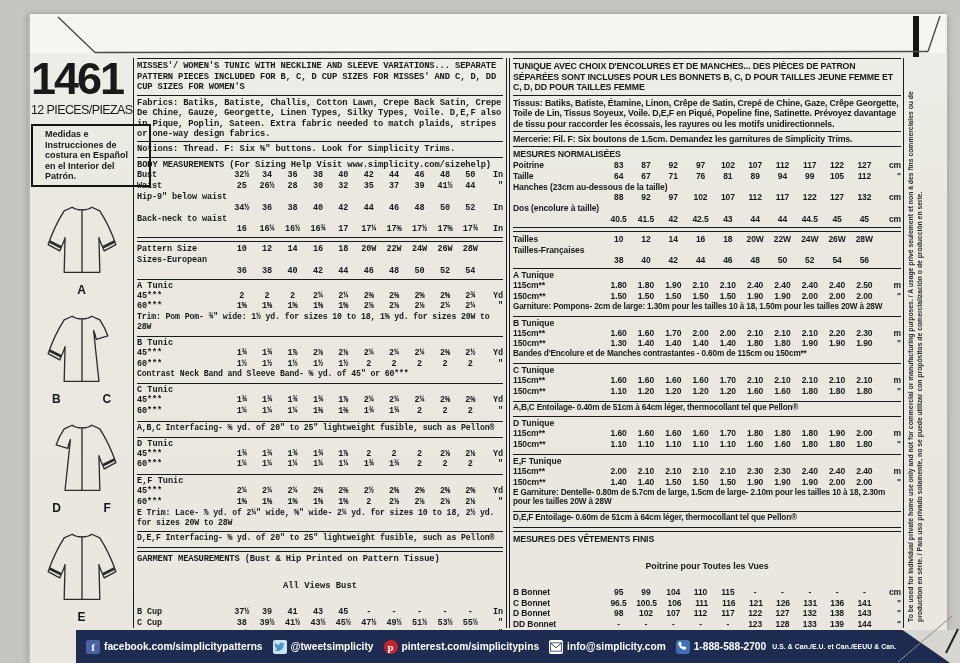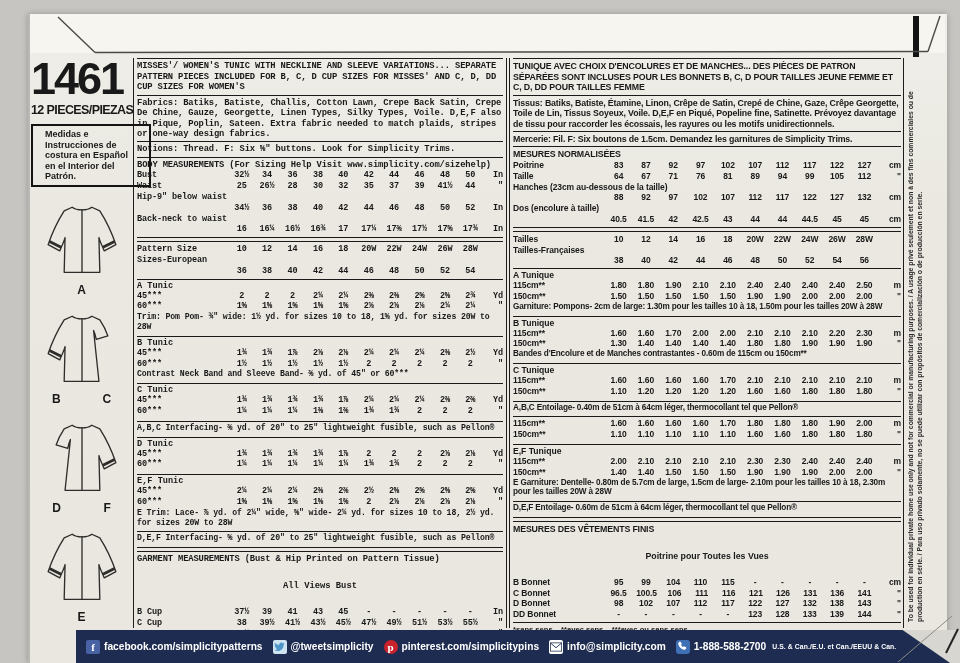--- a/index.html
+++ b/index.html
@@ -20,21 +20,21 @@
   .crease-overlay{position:absolute;left:0;top:0;width:960px;height:663px;z-index:60;pointer-events:none;}
   .bar-corner{position:absolute;right:0;top:630px;width:82px;height:33px;background:#d8d6d0;
     clip-path:polygon(30% 0,100% 0,100% 100%,88% 100%);z-index:55;}
 
   
   .vrule{position:absolute;top:58px;height:570px;width:1px;background:#1c1c1c;z-index:20;}
 
   
   #leftcol{position:absolute;left:31px;top:56px;width:101px;z-index:30;}
   .patnum{font-size:45px;line-height:46px;font-weight:bold;letter-spacing:-2px;}
-  .pieces{font-size:12.5px;line-height:14px;font-weight:bold;letter-spacing:-.6px;white-space:nowrap;margin-top:1px;}
+  .pieces{font-size:12.5px;line-height:14px;font-weight:normal;letter-spacing:-.6px;white-space:nowrap;margin-top:1px;}
   .esp-box{border:2px solid #141414;margin-top:7px;padding:3px 12px;width:92px;
     font-size:9px;line-height:10.5px;font-weight:bold;}
   .figure{margin-top:14px;text-align:center;}
   .figure svg{display:block;margin:0 auto;width:94px;height:82px;}
   .figlabels{display:flex;justify-content:space-around;font-size:12px;font-weight:bold;line-height:12px;margin-top:1px;}
   .figlabels.single{justify-content:center;}
 
   
   .col{position:absolute;top:58px;z-index:30;}
   #engcol{left:137px;width:366px;font-family:Liberation Mono, monospace;--lw:88px;--uw:16px;}
@@ -753,20 +753,21 @@
           <span class="tv">1.80</span>
           <span class="tv">1.80</span>
           <span class="tv">1.80</span>
           <span class="tu">"</span>
         </div>
       </div>
       <div class="sect">
         <div class="snote">A,B,C Entoilage- 0.40m de 51cm à 64cm léger, thermocollant tel que Pellon®</div>
       </div>
       <div class="sect">
+        <div class="shead">D Tunique</div>
         <div class="trow">
           <span class="tl">115cm**</span>
           <span class="tv">1.60</span>
           <span class="tv">1.60</span>
           <span class="tv">1.60</span>
           <span class="tv">1.60</span>
           <span class="tv">1.70</span>
           <span class="tv">1.80</span>
           <span class="tv">1.80</span>
           <span class="tv">1.80</span>

